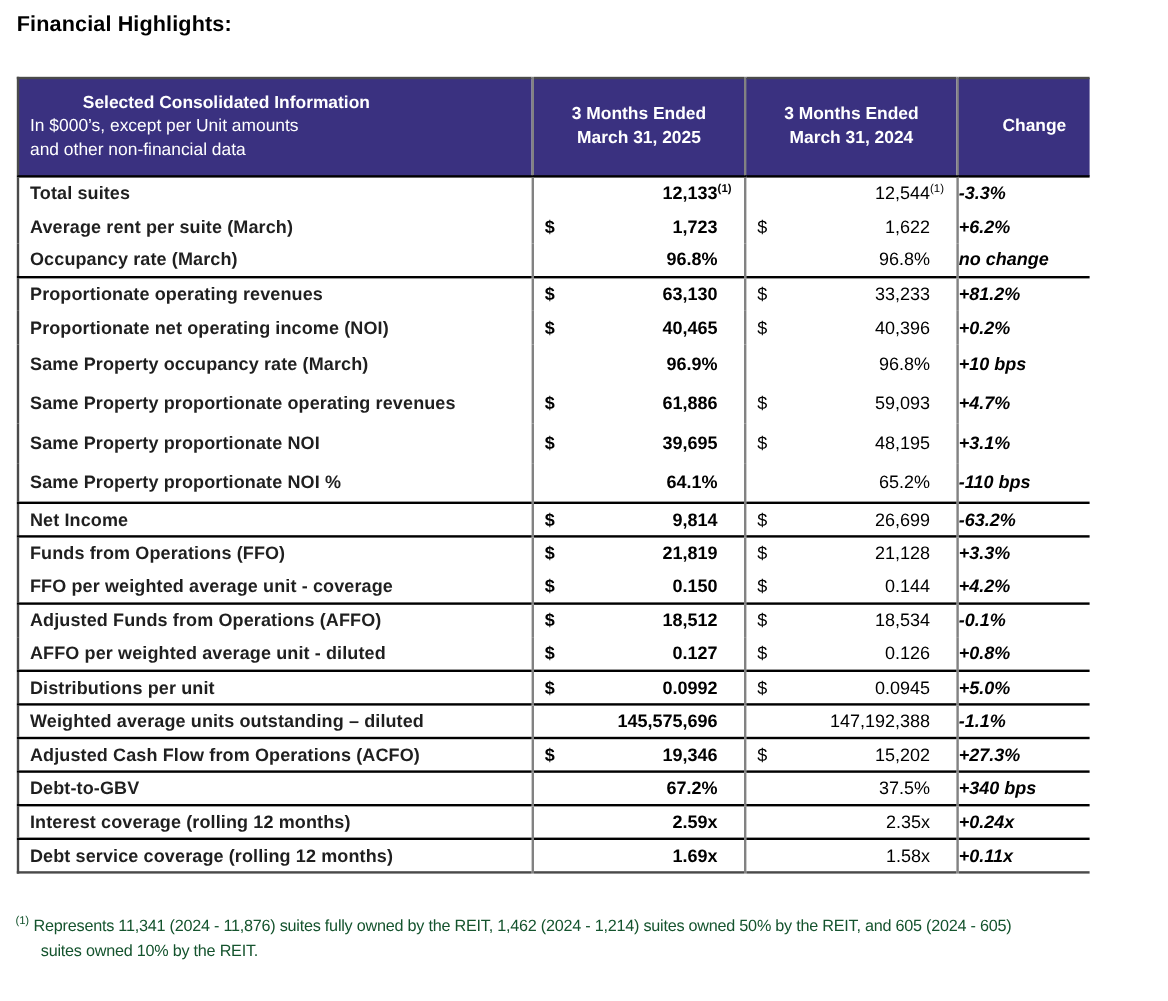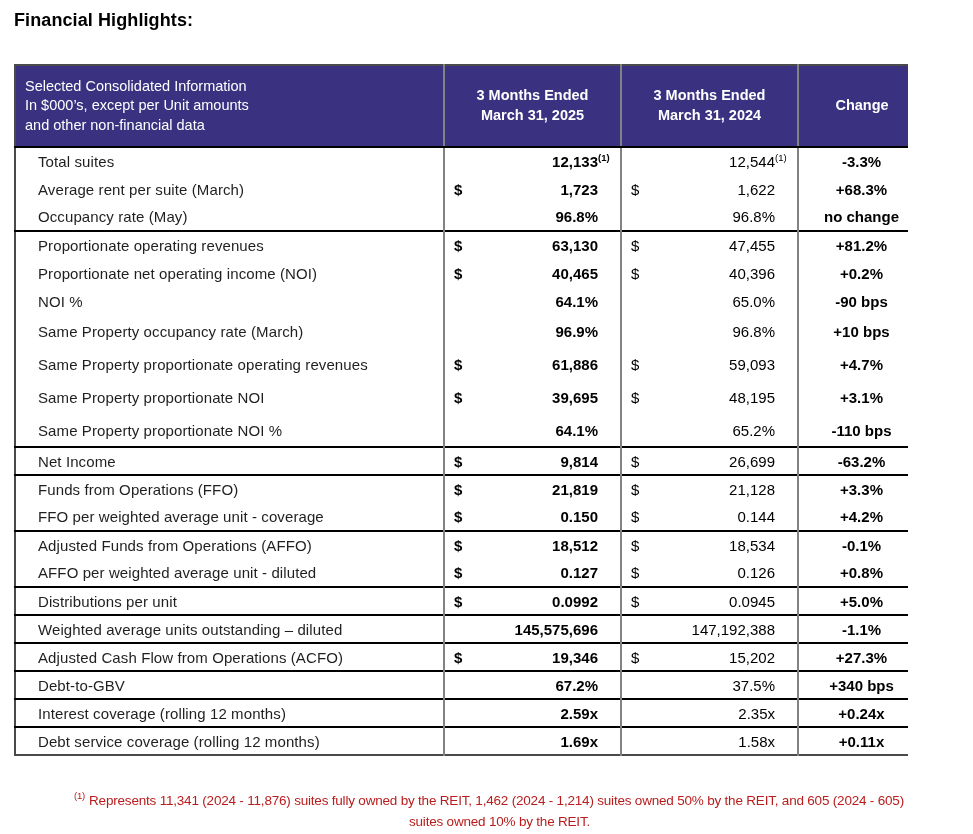--- a/index.html
+++ b/index.html
@@ -35,60 +35,59 @@
     color: #ffffff;
     vertical-align: middle;
     height: 68px;
     font-weight: bold;
     border-bottom: 2px solid #000000;
   }
   thead th.info {
     text-align: left; padding: 6px 6px 6px 9px;
     font-weight: normal; font-size: 14.5px; line-height: 1.32;
   }
-  thead th.info .t1 { font-weight: normal; }
+  thead th.info .t1 { font-weight: bold; margin-left: 44px; }
   thead th.period, thead th.change {
     text-align: center; font-size: 14.5px; line-height: 1.35;
     white-space: pre-line;
     border-left: 2px solid #828282;
     box-shadow: -1px 0 0 #ffffff;
   }
 
   
   tbody td { vertical-align: middle; padding: 0; color: #1f1f1f; }
   tbody tr { height: 28px; }
   tbody tr[data-group="same-property"] { height: 33px; }
   tbody tr.group-start td { border-top: 2px solid #000000; }
 
-  td.label { padding-left: 22px; letter-spacing: 0.1px; }
+  td.label { padding-left: 9px; letter-spacing: 0.1px; font-weight: bold; }
   td.val, td.chg { border-left: 2px solid #828282; }
 
   .cell {
     display: flex; justify-content: space-between; align-items: baseline;
     padding: 0 22px 0 9px;
   }
   .numwrap { white-space: nowrap; }
   .sup {
     font-size: 9.5px; vertical-align: super; line-height: 0;
     display: inline-block; width: 0; white-space: nowrap; overflow: visible;
   }
   .y25 .cur, .y25 .num, .y25 .sup { font-weight: bold; color: #000000; }
   .y24 .cur, .y24 .num, .y24 .sup { font-weight: normal; color: #000000; }
 
   td.chg {
-    text-align: center; padding-right: 1px;
-    font-weight: bold; color: #000000; white-space: nowrap;
+    text-align: left; padding-right: 1px;
+    font-weight: bold; color: #000000; white-space: nowrap; font-style: italic;
   }
 
   
   .footnote {
-    position: absolute; left: 13px; top: 788px; width: 952px;
-    color: #b91c1c; font-size: 13.5px; line-height: 1.62;
+    position: absolute; left: 13px; top: 760px; width: 952px;
+    color: #14532d; font-size: 13.5px; line-height: 1.62;
     letter-spacing: -0.2px;
-    text-align: center;
   }
   .footnote .fn-marker { font-size: 9.5px; vertical-align: super; margin-right: 4px; }
   .footnote .fn-line2 { padding-left: 21px; }
 </style>
 </head>
 <body>
 
 <div class="page">
 
   <div class="doc-title">Financial Highlights:</div>
@@ -138,24 +137,24 @@
               <span class="cur">$</span>
               <span class="numwrap"><span class="num">1,723</span></span>
             </div>
           </td>
           <td class="val">
             <div class="cell y24">
               <span class="cur">$</span>
               <span class="numwrap"><span class="num">1,622</span></span>
             </div>
           </td>
-          <td class="chg">+68.3%</td>
+          <td class="chg">+6.2%</td>
         </tr>
         <tr data-group="suites-rent-occupancy">
-          <td class="label">Occupancy rate (May)</td>
+          <td class="label">Occupancy rate (March)</td>
           <td class="val">
             <div class="cell y25">
               <span class="cur"></span>
               <span class="numwrap"><span class="num">96.8%</span></span>
             </div>
           </td>
           <td class="val">
             <div class="cell y24">
               <span class="cur"></span>
               <span class="numwrap"><span class="num">96.8%</span></span>
@@ -167,56 +166,40 @@
           <td class="label">Proportionate operating revenues</td>
           <td class="val">
             <div class="cell y25">
               <span class="cur">$</span>
               <span class="numwrap"><span class="num">63,130</span></span>
             </div>
           </td>
           <td class="val">
             <div class="cell y24">
               <span class="cur">$</span>
-              <span class="numwrap"><span class="num">47,455</span></span>
+              <span class="numwrap"><span class="num">33,233</span></span>
             </div>
           </td>
           <td class="chg">+81.2%</td>
         </tr>
         <tr data-group="proportionate">
           <td class="label">Proportionate net operating income (NOI)</td>
           <td class="val">
             <div class="cell y25">
               <span class="cur">$</span>
               <span class="numwrap"><span class="num">40,465</span></span>
             </div>
           </td>
           <td class="val">
             <div class="cell y24">
               <span class="cur">$</span>
               <span class="numwrap"><span class="num">40,396</span></span>
             </div>
           </td>
           <td class="chg">+0.2%</td>
-        </tr>
-        <tr data-group="proportionate">
-          <td class="label">NOI %</td>
-          <td class="val">
-            <div class="cell y25">
-              <span class="cur"></span>
-              <span class="numwrap"><span class="num">64.1%</span></span>
-            </div>
-          </td>
-          <td class="val">
-            <div class="cell y24">
-              <span class="cur"></span>
-              <span class="numwrap"><span class="num">65.0%</span></span>
-            </div>
-          </td>
-          <td class="chg">-90 bps</td>
         </tr>
         <tr data-group="same-property">
           <td class="label">Same Property occupancy rate (March)</td>
           <td class="val">
             <div class="cell y25">
               <span class="cur"></span>
               <span class="numwrap"><span class="num">96.9%</span></span>
             </div>
           </td>
           <td class="val">

